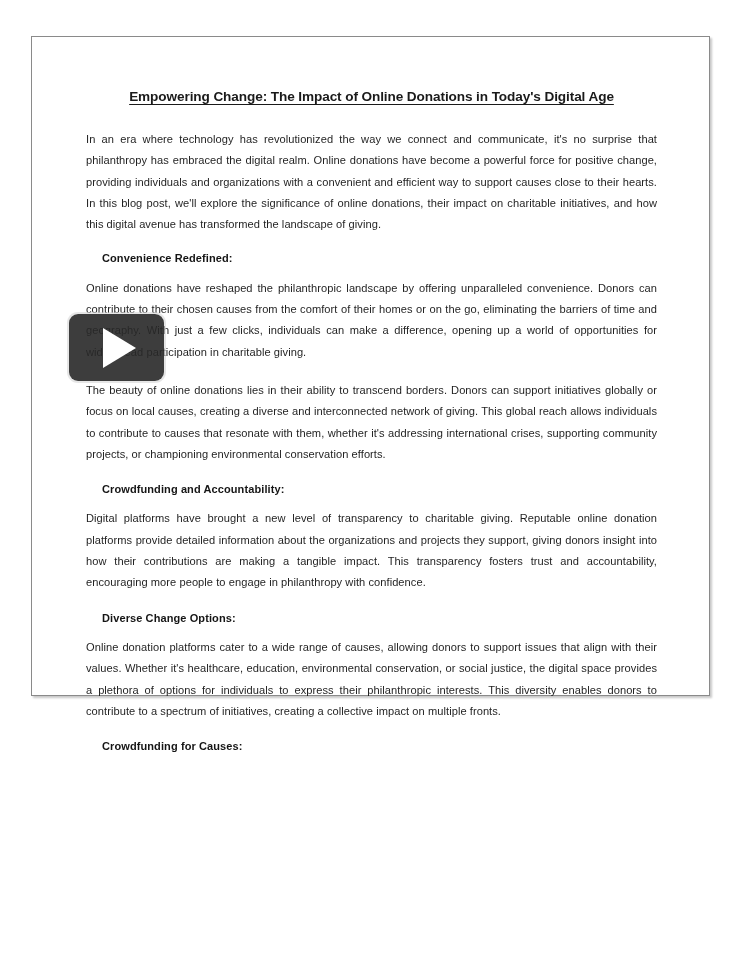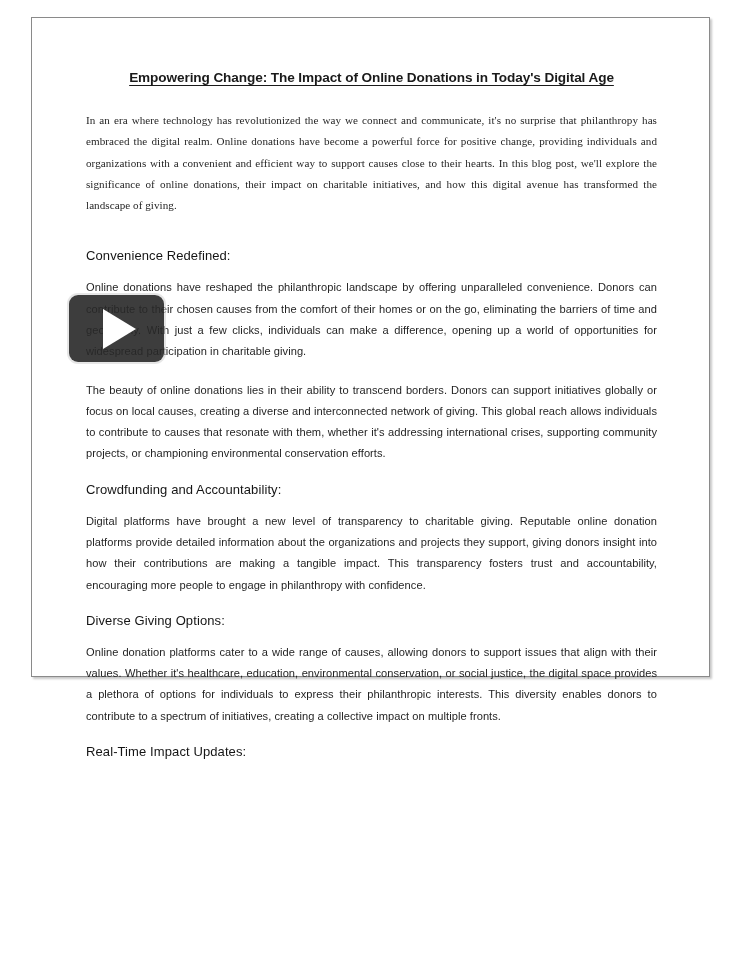--- a/index.html
+++ b/index.html
@@ -18,21 +18,21 @@
     position: relative;
     width: 741px;
     height: 960px;
     background: #ffffff;
   }
 
   
   #page-sheet {
     position: absolute;
     left: 31px;
-    top: 17px;
+    top: 36px;
     width: 679px;
     height: 660px;
     background: #ffffff;
     border: 1px solid #8a8a8a;
     box-sizing: border-box;
     box-shadow: 2px 2px 2px rgba(0,0,0,0.22);
   }
 
   #page-body {
     position: absolute;
@@ -49,41 +49,40 @@
     text-align: center;
     text-decoration: underline;
     text-underline-offset: 3px;
     letter-spacing: -0.1px;
     margin: 0 0 23px 0;
     line-height: 1.25;
     white-space: nowrap;
   }
 
   .section-heading {
-    font-size: 13px;
-    font-weight: normal;
+    font-size: 11px;
+    font-weight: bold;
     color: #151515;
-    margin: 0 0 12px 0;
+    margin: 0 0 12px 16px;
     line-height: 1.3;
     letter-spacing: 0.1px;
   }
 
   .body-para {
     font-size: 11.1px;
     color: #1f1f1f;
     text-align: justify;
     text-justify: inter-word;
     line-height: 1.92;
     margin: 0 0 14px 0;
     letter-spacing: 0.005em;
   }
 
   .body-para.tight-lead {
-    margin-bottom: 32px;
-    font-family: Liberation Serif, serif;
+    margin-bottom: 16px;
   }
 
   .block-gap {
     margin-bottom: 17px;
   }
 
   
   #play-overlay {
     position: absolute;
     left: 37px;   
@@ -121,26 +120,26 @@
       <p class="body-para tight-lead">In an era where technology has revolutionized the way we connect and communicate, it's no surprise that philanthropy has embraced the digital realm. Online donations have become a powerful force for positive change, providing individuals and organizations with a convenient and efficient way to support causes close to their hearts. In this blog post, we'll explore the significance of online donations, their impact on charitable initiatives, and how this digital avenue has transformed the landscape of giving.</p>
 
       <h2 class="section-heading">Convenience Redefined:</h2>
       <p class="body-para block-gap">Online donations have reshaped the philanthropic landscape by offering unparalleled convenience. Donors can contribute to their chosen causes from the comfort of their homes or on the go, eliminating the barriers of time and geography. With just a few clicks, individuals can make a difference, opening up a world of opportunities for widespread participation in charitable giving.</p>
 
       <p class="body-para block-gap">The beauty of online donations lies in their ability to transcend borders. Donors can support initiatives globally or focus on local causes, creating a diverse and interconnected network of giving. This global reach allows individuals to contribute to causes that resonate with them, whether it's addressing international crises, supporting community projects, or championing environmental conservation efforts.</p>
 
       <h2 class="section-heading">Crowdfunding and Accountability:</h2>
       <p class="body-para block-gap">Digital platforms have brought a new level of transparency to charitable giving. Reputable online donation platforms provide detailed information about the organizations and projects they support, giving donors insight into how their contributions are making a tangible impact. This transparency fosters trust and accountability, encouraging more people to engage in philanthropy with confidence.</p>
 
-      <h2 class="section-heading">Diverse Giving Options:</h2>
+      <h2 class="section-heading">Diverse Change Options:</h2>
       <p class="body-para block-gap">Online donation platforms cater to a wide range of causes, allowing donors to support issues that align with their values. Whether it's healthcare, education, environmental conservation, or social justice, the digital space provides a plethora of options for individuals to express their philanthropic interests. This diversity enables donors to contribute to a spectrum of initiatives, creating a collective impact on multiple fronts.</p>
 
+      <h2 class="section-heading">Crowdfunding for Causes:</h2>
       <p class="body-para block-gap"></p>
 
-      <h2 class="section-heading">Real-Time Impact Updates:</h2>
 
     </div>
 
     <div id="play-overlay">
       <span class="play-triangle"></span>
     </div>
   </div>
 
 </div>
 

